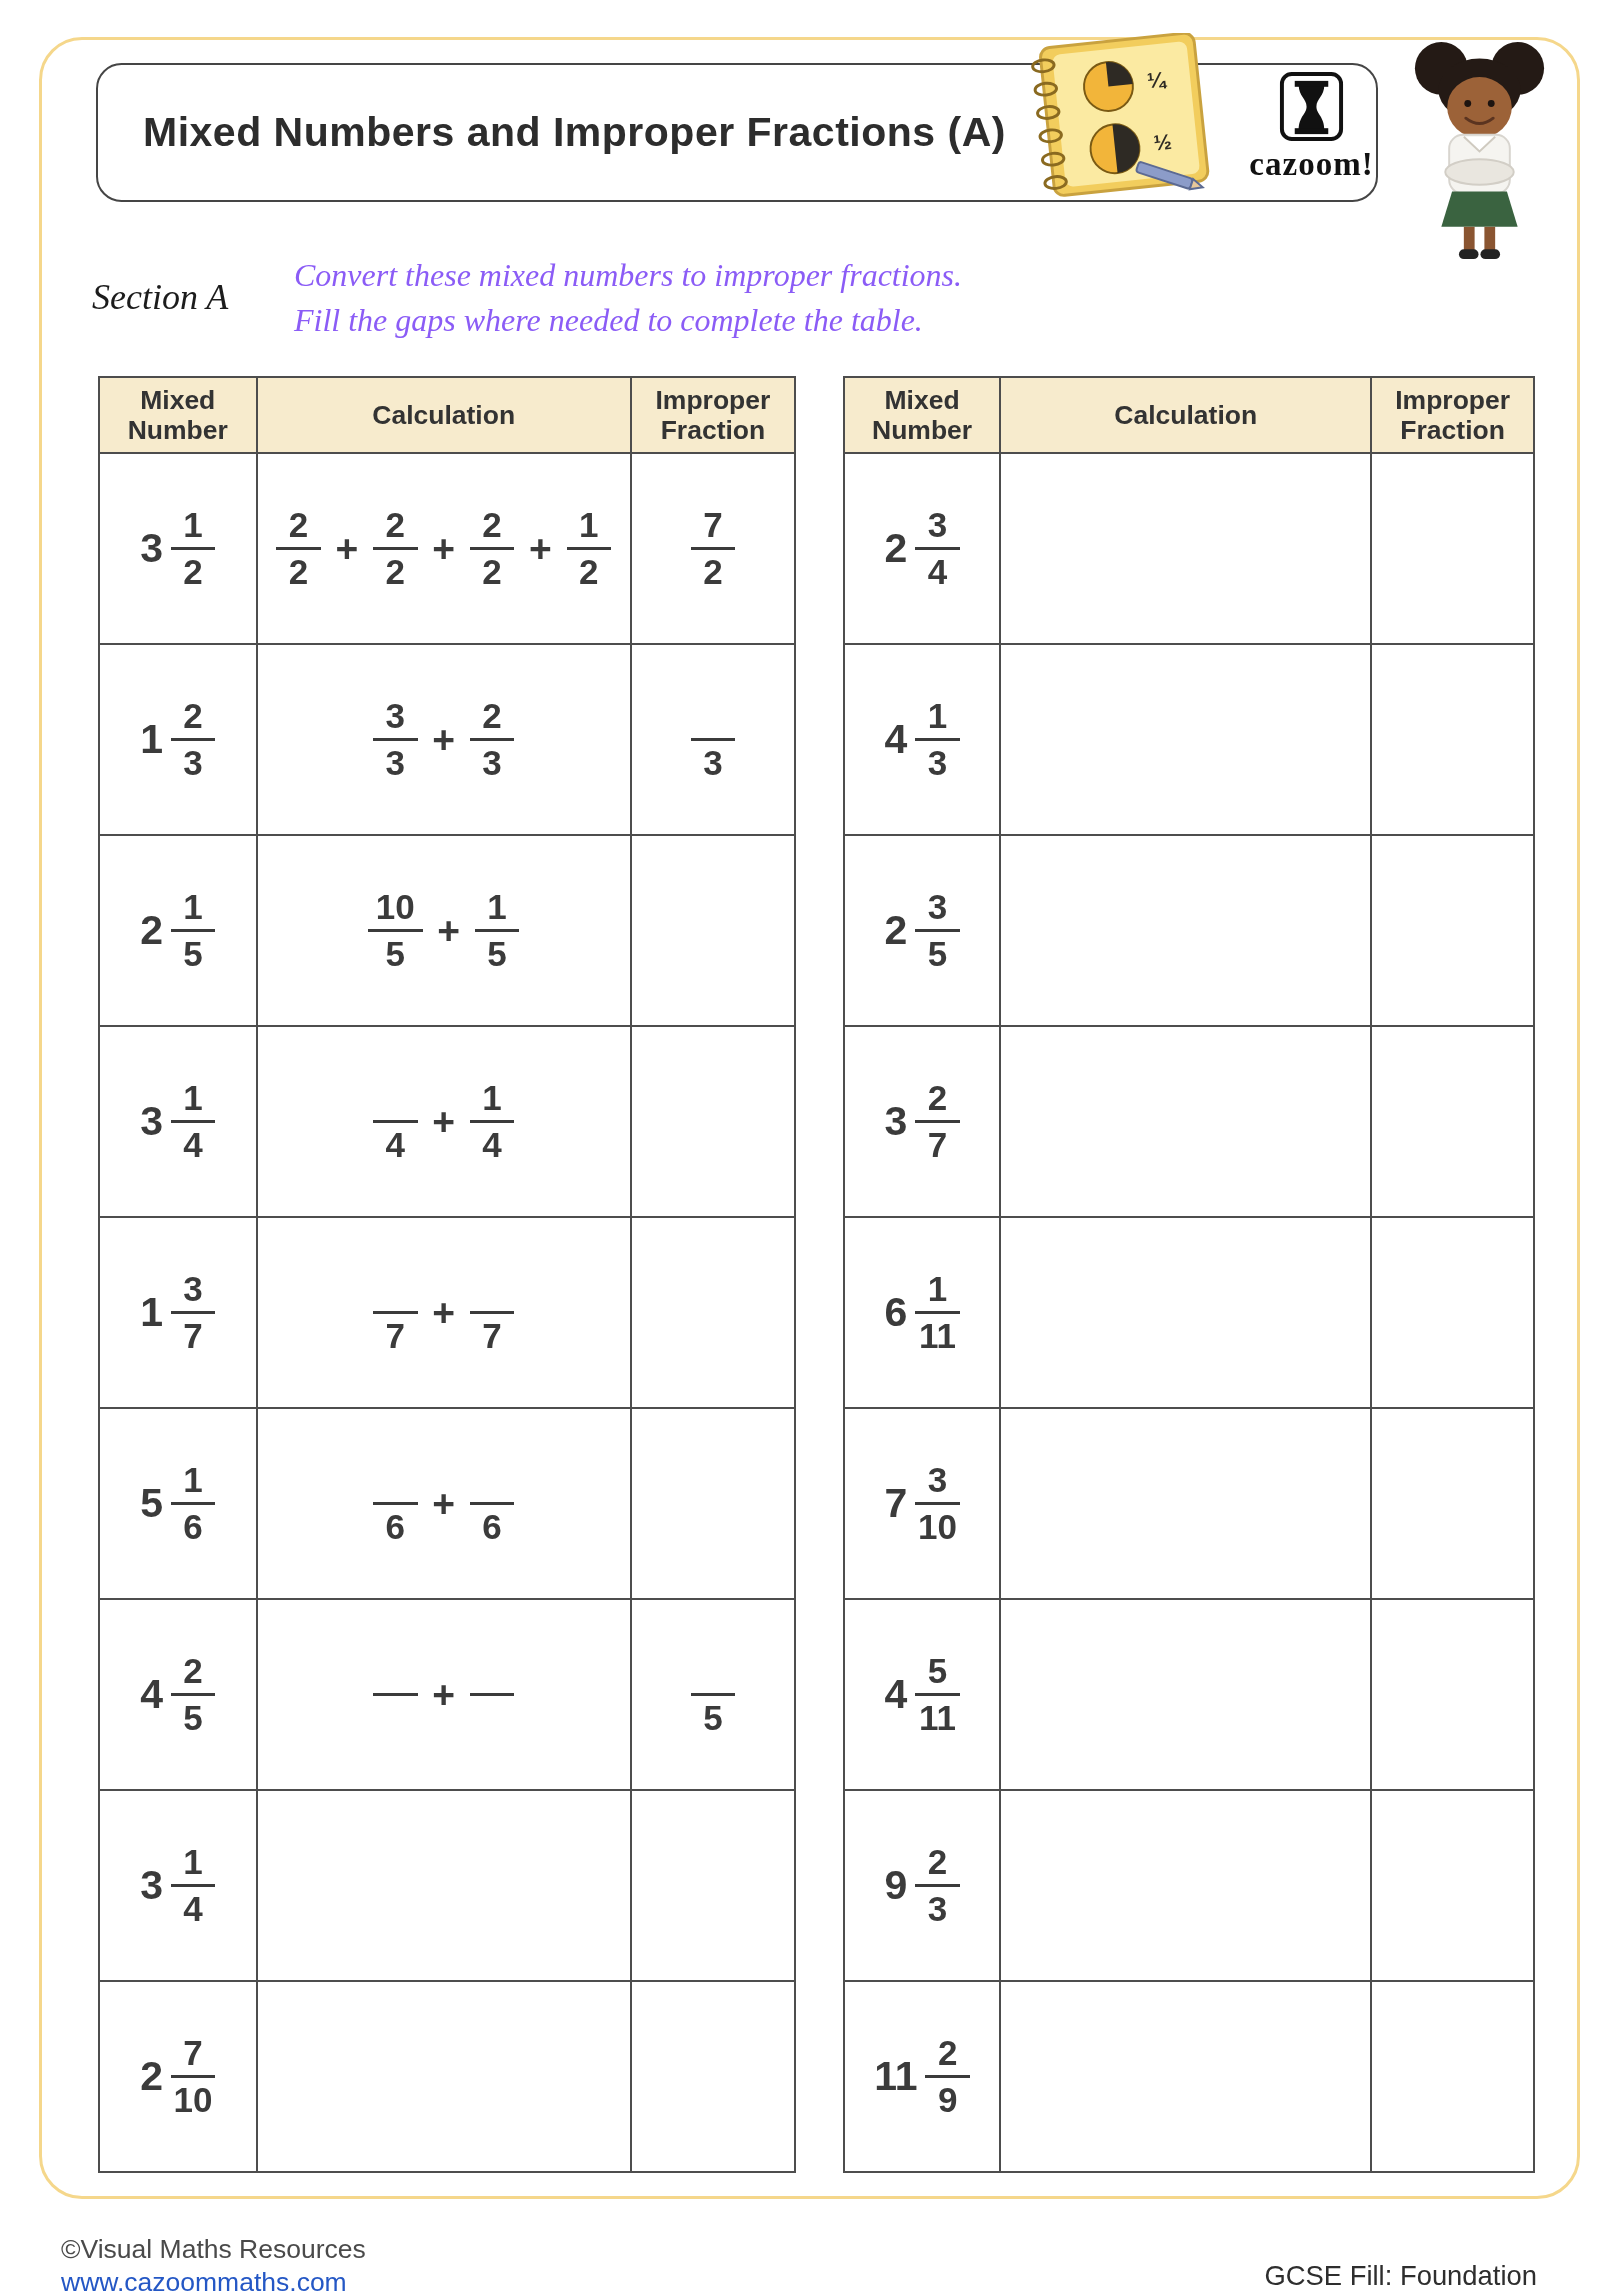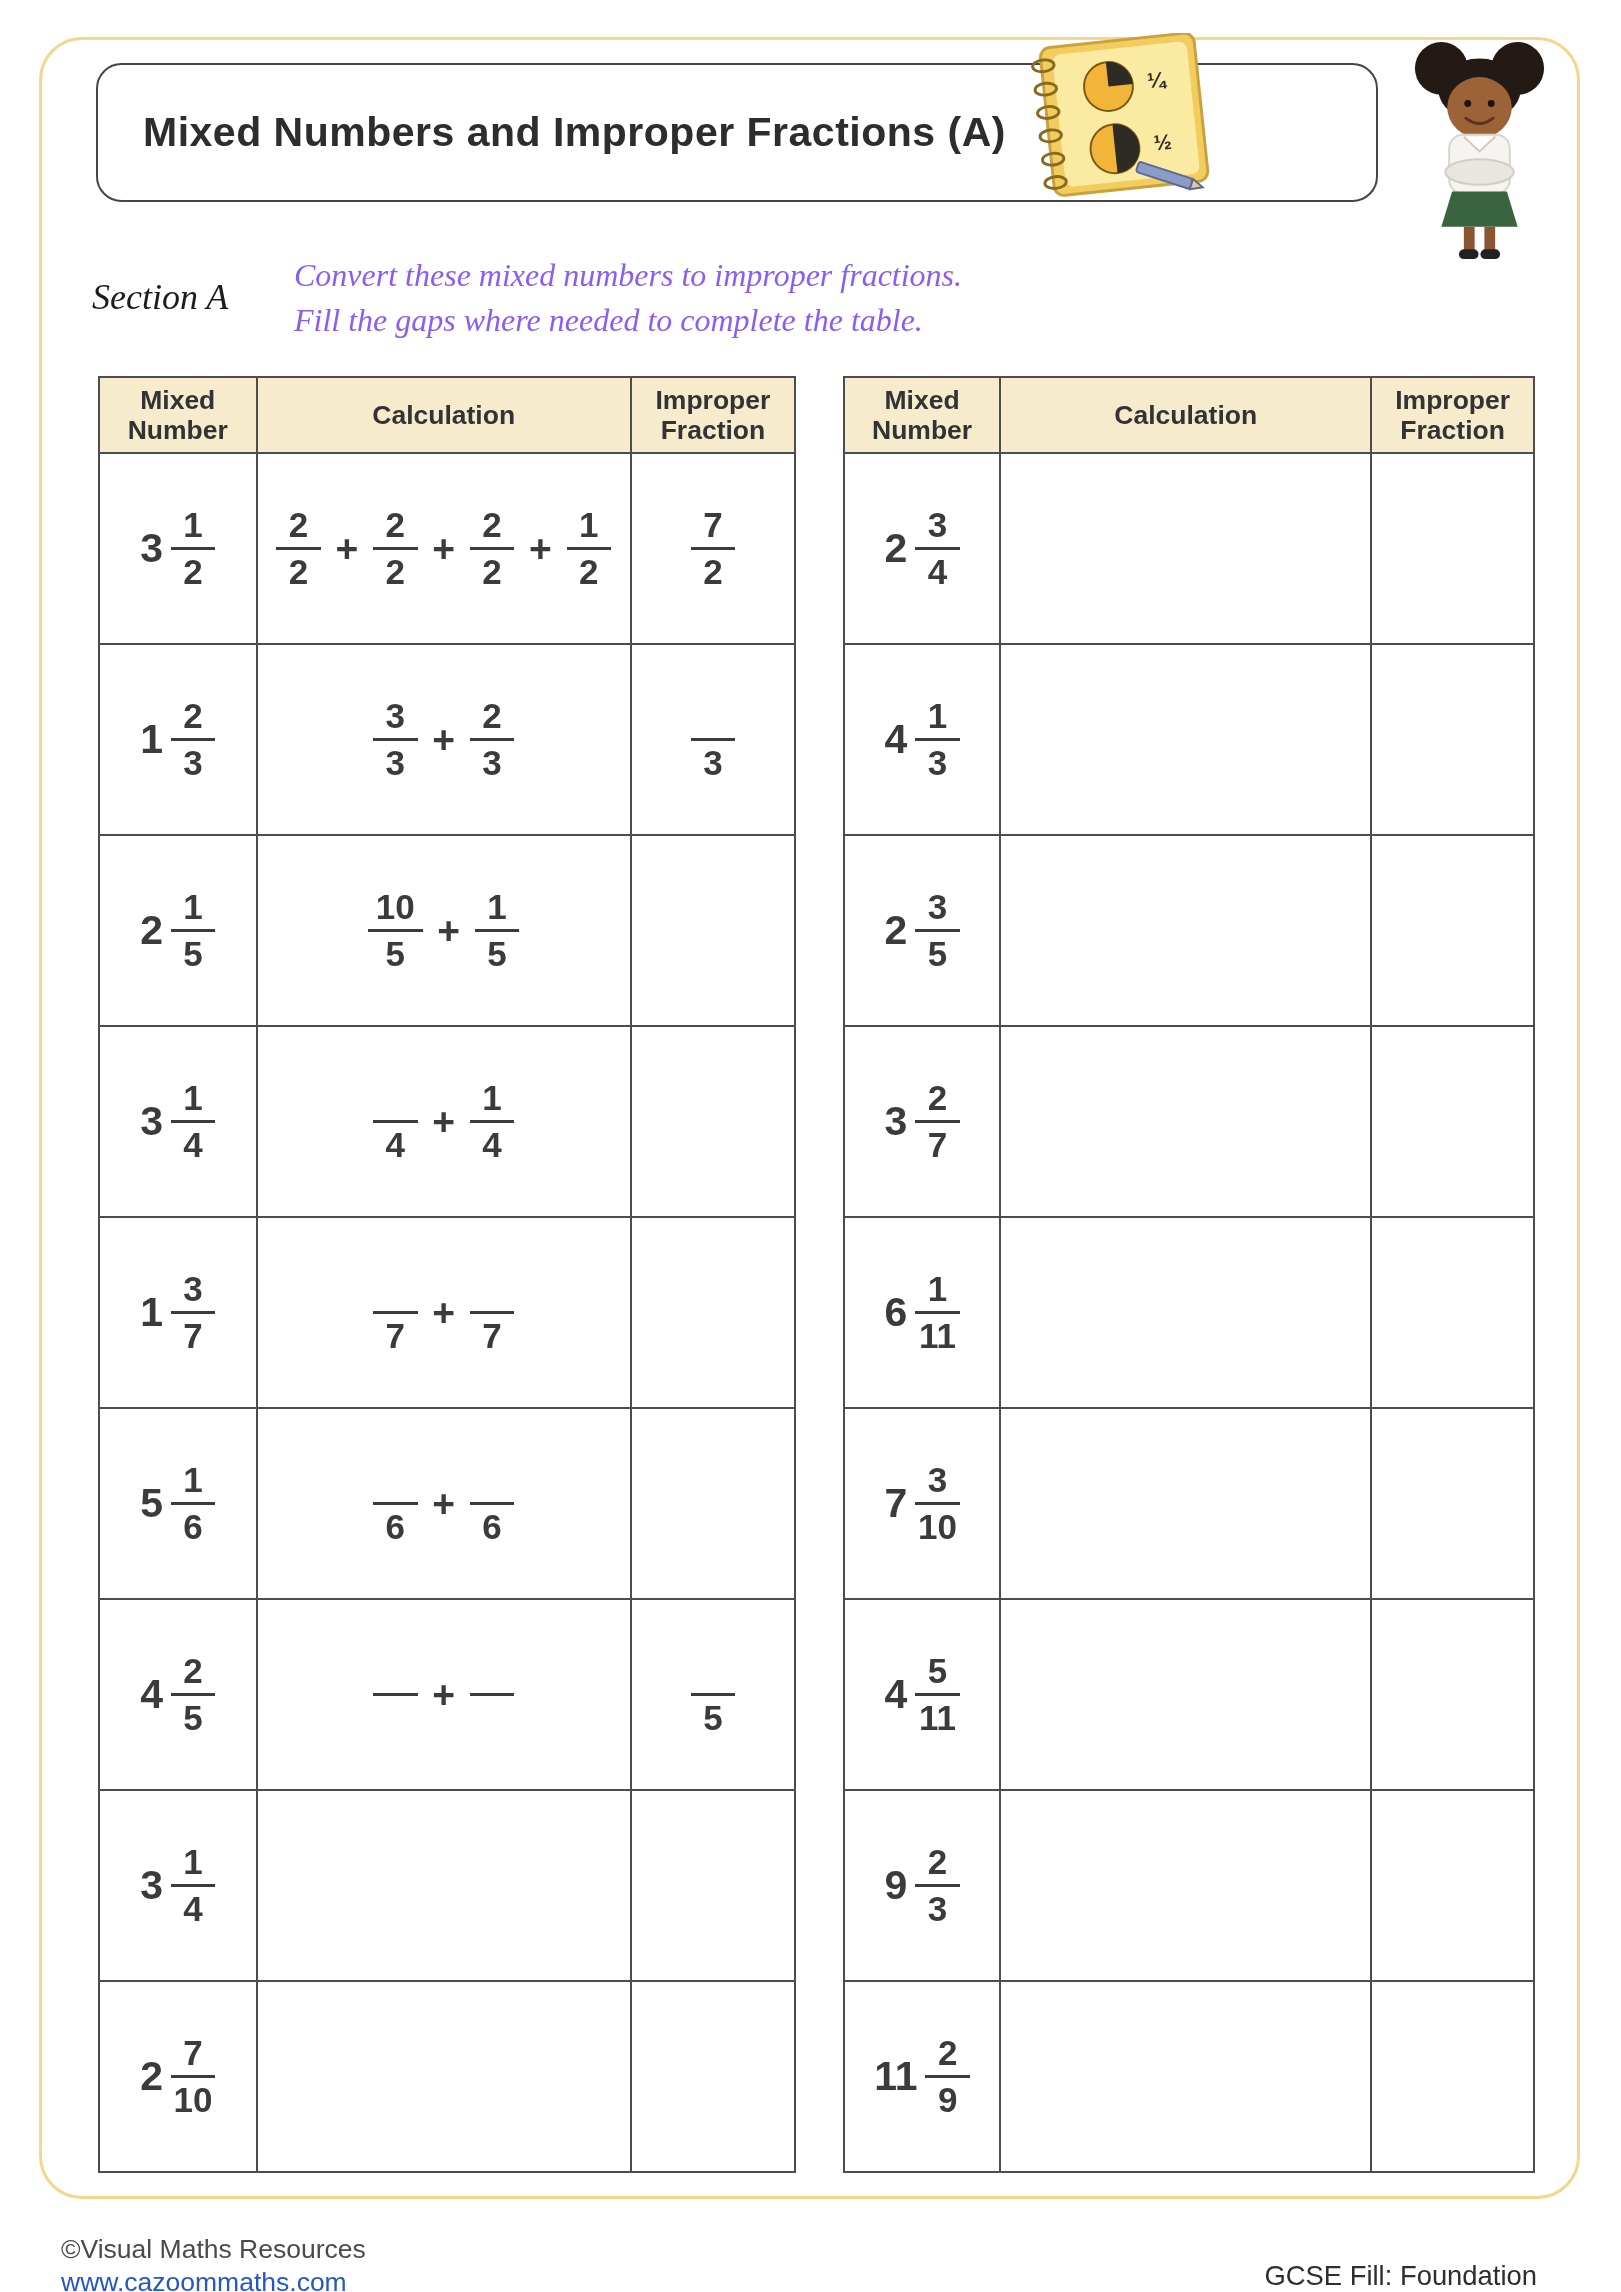--- a/index.html
+++ b/index.html
@@ -100,20 +100,29 @@
         <path d="M100 93 A25 25 0 0 1 100 143 Z" fill="#2e2a24"></path>
         <text x="140" y="124" font-size="22" font-weight="bold" fill="#2e2a24">½</text>
         <g transform="rotate(24 150 152)">
           <rect x="118" y="146" width="58" height="11" rx="3" fill="#8c9cc9" stroke="#5c6a93" stroke-width="2"></rect>
           <path d="M176 146 l12 5 -12 6 z" fill="#e8c89a" stroke="#5c6a93" stroke-width="2"></path>
         </g>
       </g>
     </svg>
   </div>
 
+  <div class="cazoom-logo">
+    <svg width="69" height="73" viewBox="0 0 70 74" style="display:block;margin:0 auto;">
+      <rect x="5" y="3" width="60" height="66" rx="10" fill="#ffffff" stroke="#111111" stroke-width="4"></rect>
+      <path d="M22 14 h26 c0 12 -8 14 -8 22 c0 8 8 10 8 24 h-26 c0 -14 8 -16 8 -24 c0 -8 -8 -10 -8 -22 z" fill="#111111"></path>
+      <rect x="18" y="10" width="34" height="6" fill="#111111"></rect>
+      <rect x="18" y="58" width="34" height="6" fill="#111111"></rect>
+    </svg>
+    <span class="logo-text">cazoom!</span>
+  </div>
 
   <div class="mascot">
     <svg width="167" height="227" viewBox="0 0 170 232">
       <circle cx="46" cy="32" r="27" fill="#241a15"></circle>
       <circle cx="124" cy="32" r="27" fill="#241a15"></circle>
       <ellipse cx="85" cy="54" rx="42" ry="32" fill="#241a15"></ellipse>
       <ellipse cx="85" cy="72" rx="33" ry="31" fill="#9c6238"></ellipse>
       <circle cx="73" cy="68" r="3.5" fill="#1d1410"></circle>
       <circle cx="97" cy="68" r="3.5" fill="#1d1410"></circle>
       <path d="M71 83 q14 11 28 0" stroke="#5b3420" fill="none" stroke-width="3" stroke-linecap="round"></path>

